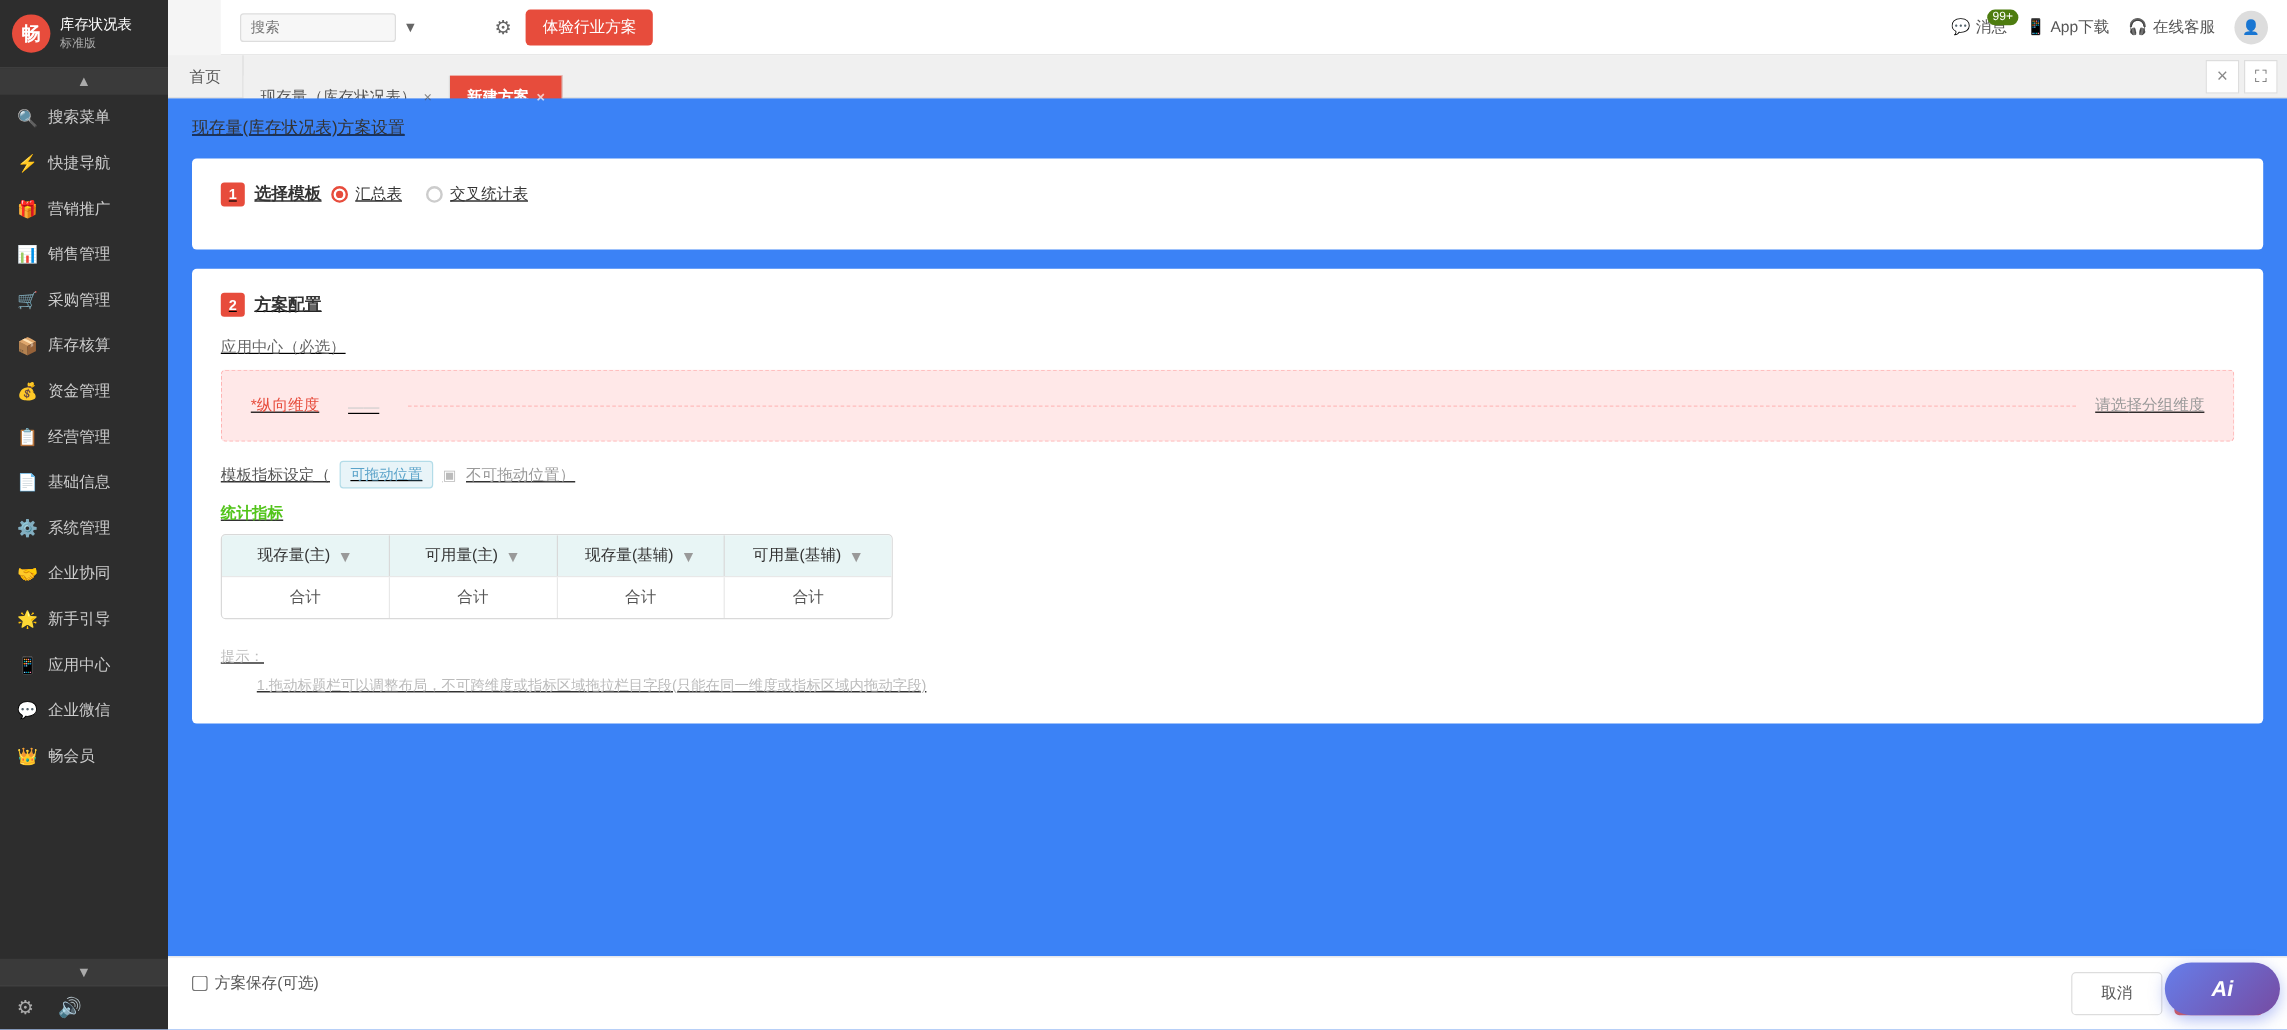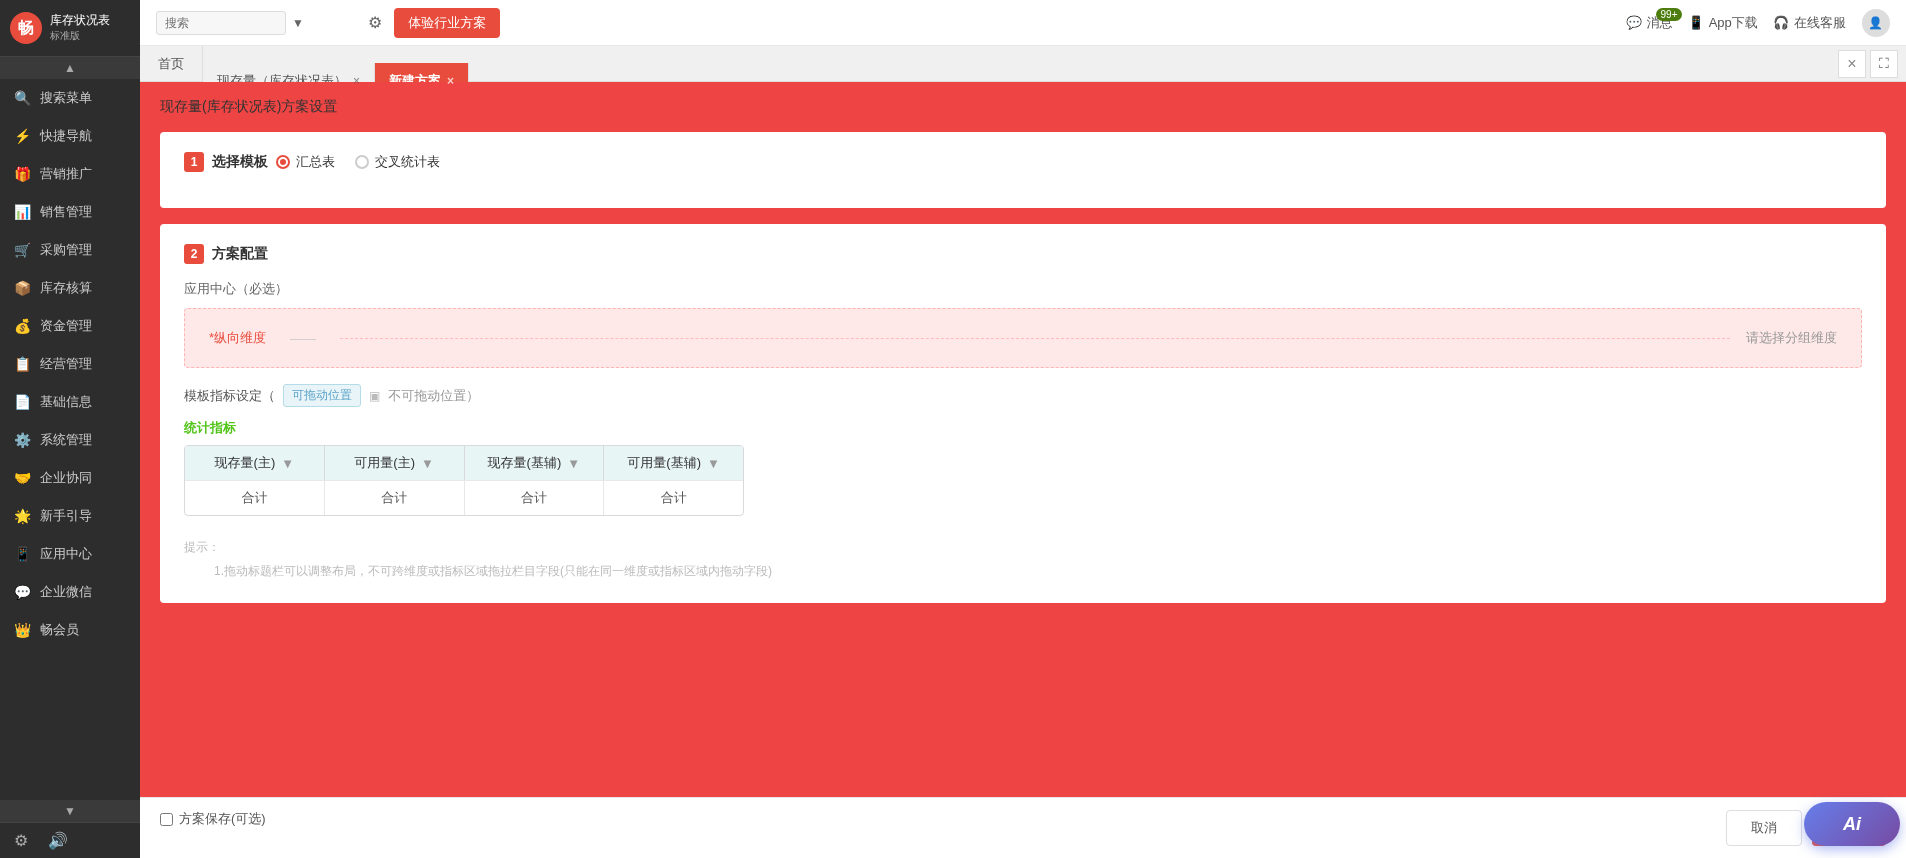--- a/index.html
+++ b/index.html
@@ -77,20 +77,21 @@
     
     .topbar {
       height: 46px;
       background: #fff;
       border-bottom: 1px solid #e8e8e8;
       display: flex;
       align-items: center;
       padding: 0 16px;
       gap: 12px;
       flex-shrink: 0;
+      margin-left: 44px;
     }
     .topbar-search {
       display: flex;
       align-items: center;
       gap: 6px;
       flex: 1;
       max-width: 200px;
     }
     .topbar-search-input {
       border: 1px solid #ddd;
@@ -187,22 +188,23 @@
       height: 36px;
       display: flex;
       align-items: center;
       border-right: 1px solid #ddd;
     }
 
     
     .content {
       flex: 1;
       overflow-y: auto;
-      background: #ef4444;
+      background: #3b82f6;
       padding: 16px 20px;
+      text-decoration: underline;
     }
     .page-title {
       font-size: 14px;
       color: #333;
       margin-bottom: 16px;
       font-weight: normal;
     }
 
     
     .section-card {

